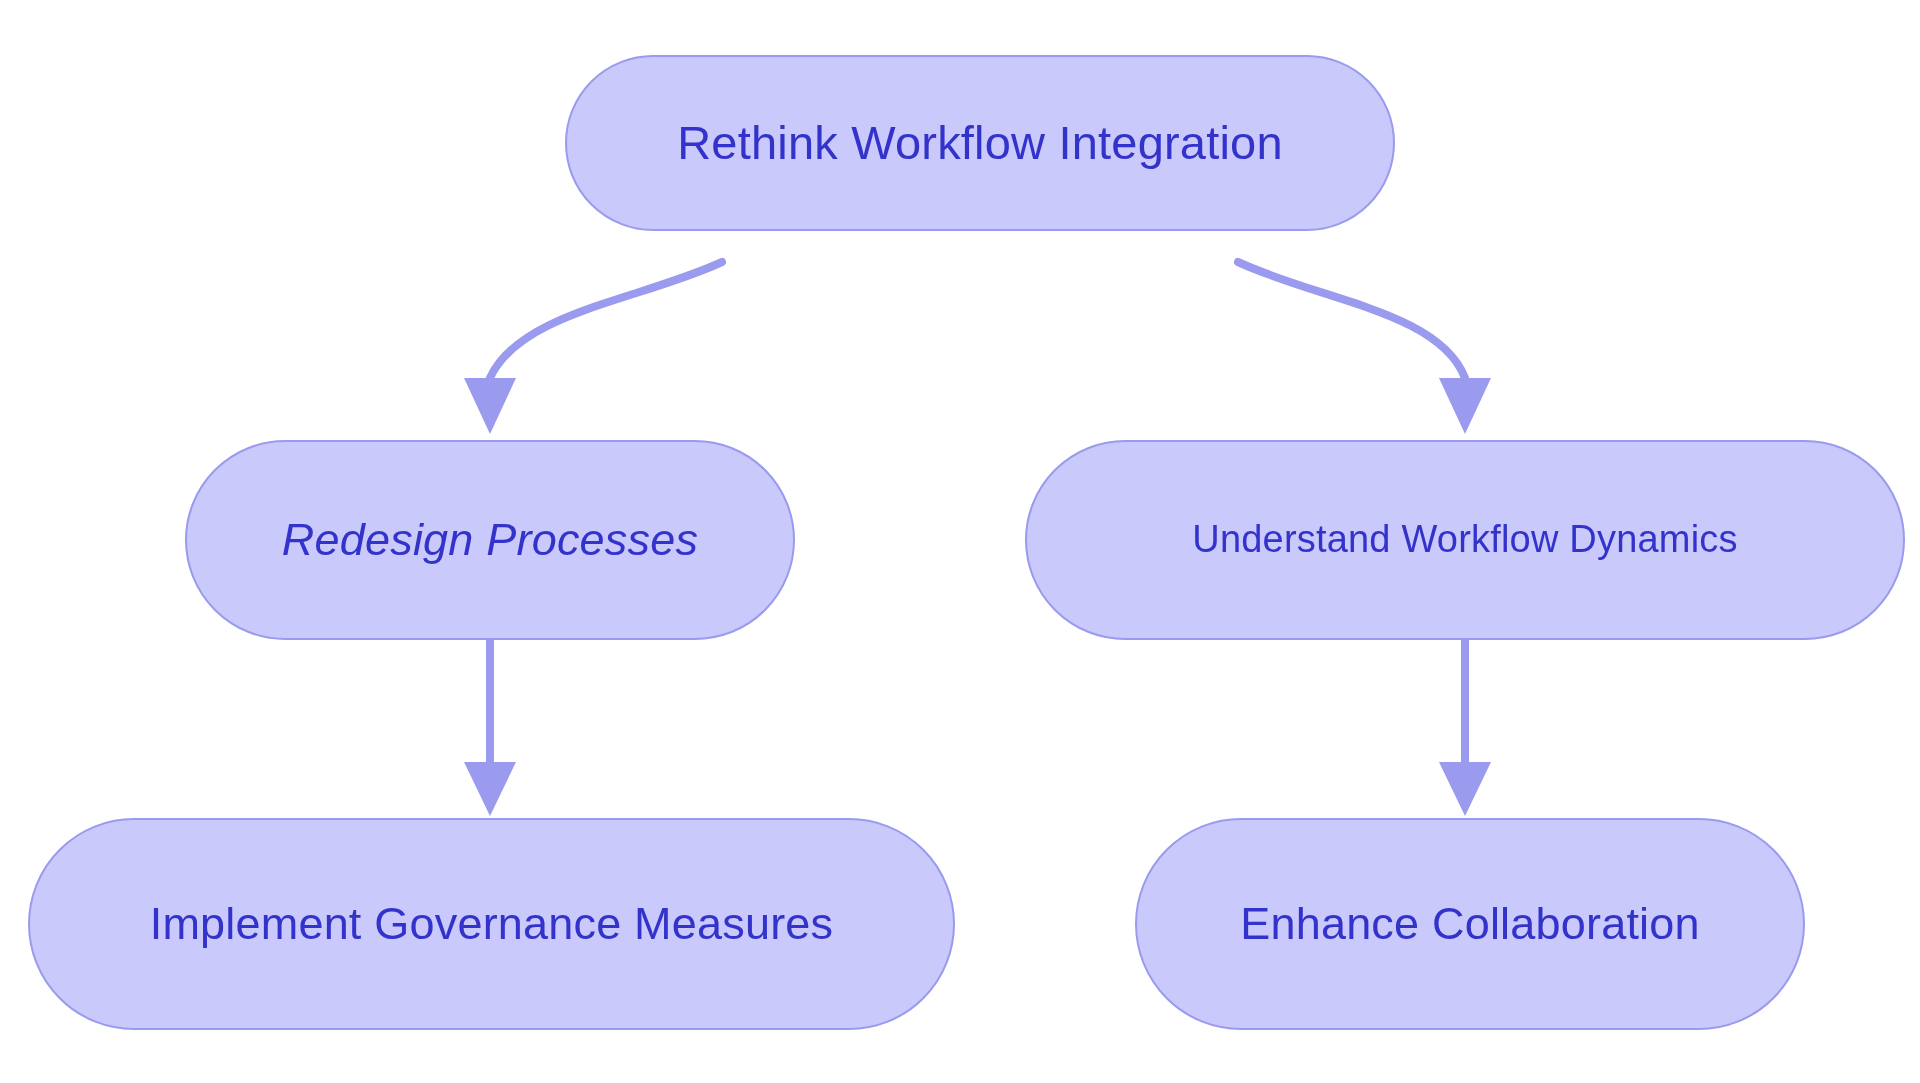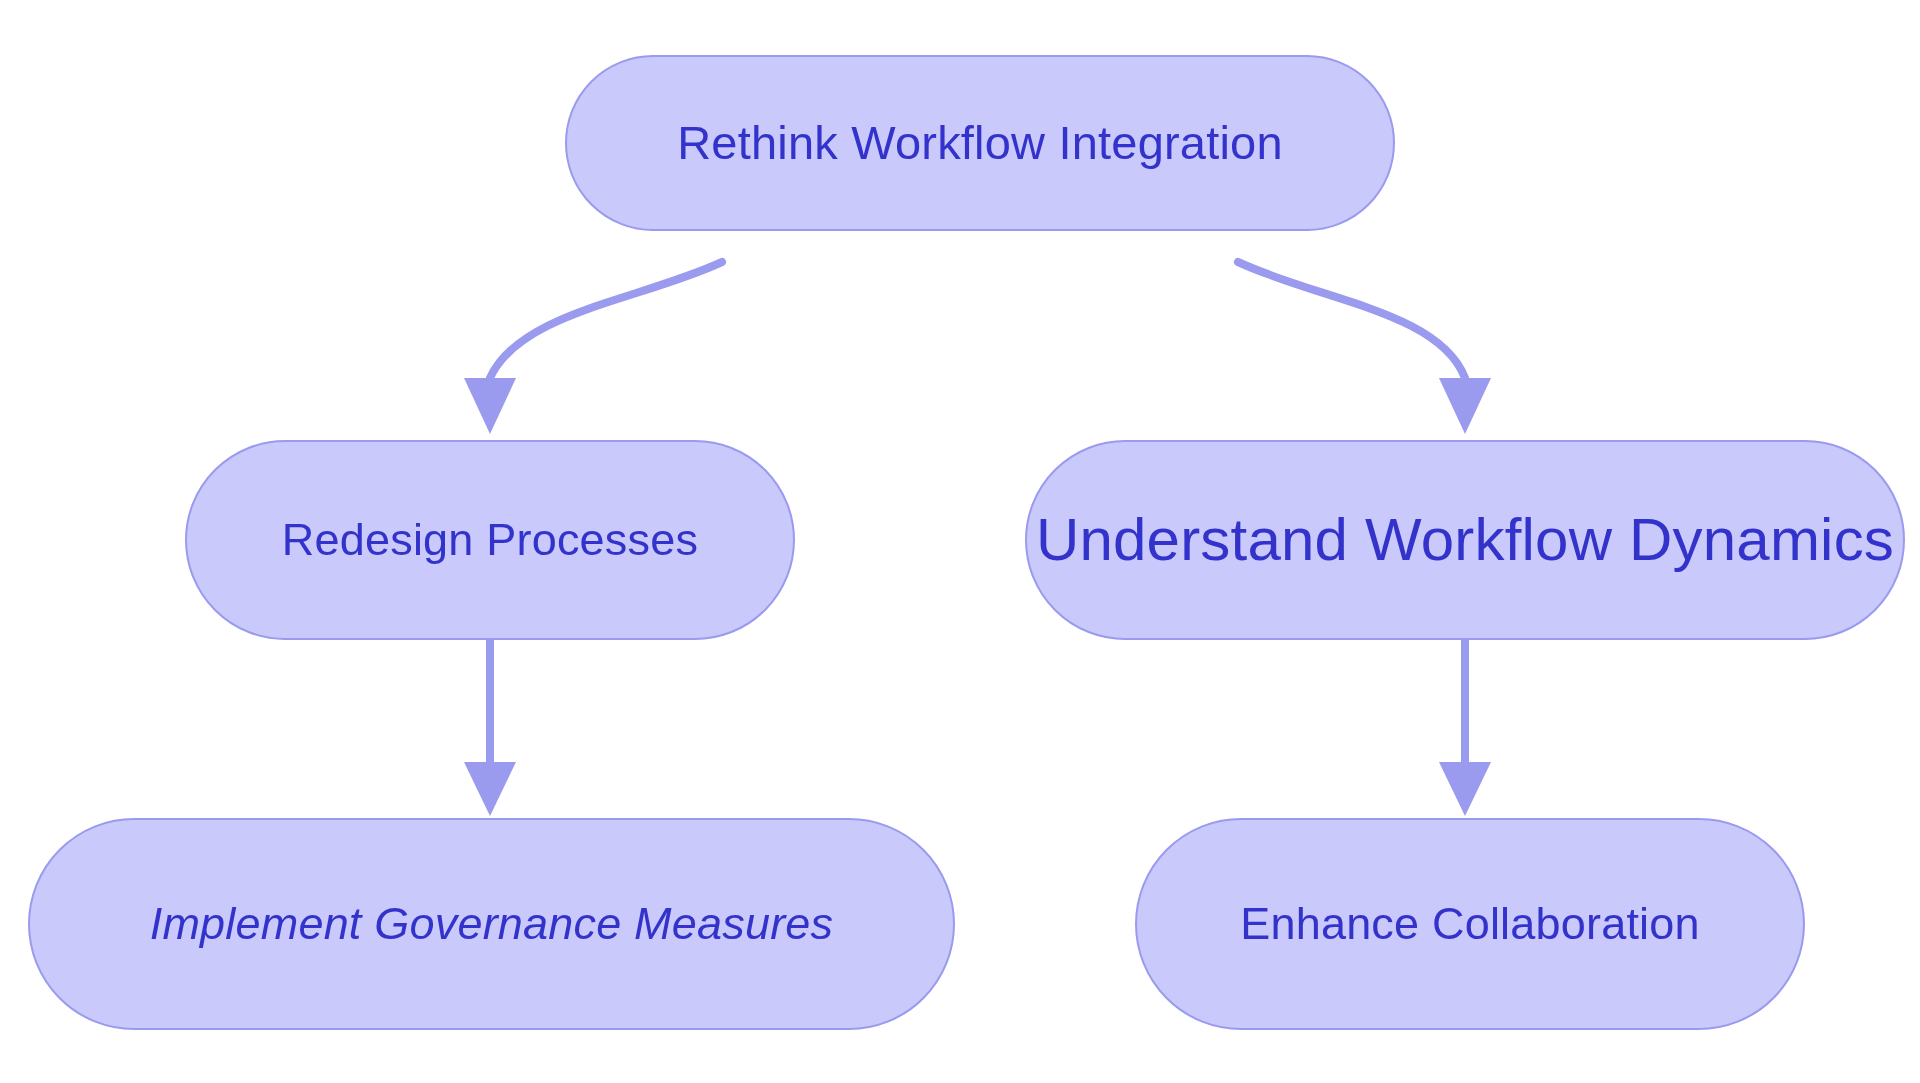--- a/index.html
+++ b/index.html
@@ -57,37 +57,36 @@
   }
   #node-root .node-label { font-size: 47px; }
 
   
   #node-redesign {
     left: 185px;
     top: 440px;
     width: 610px;
     height: 200px;
   }
-  #node-redesign .node-label { font-size: 45px; }
+  #node-redesign .node-label { font-size: 45px; font-style: italic; }
 
   #node-understand {
     left: 1025px;
     top: 440px;
     width: 880px;
     height: 200px;
   }
-  #node-understand .node-label { font-size: 60px; }
+  #node-understand .node-label { font-size: 38px; }
 
   
   #node-governance {
     left: 28px;
     top: 818px;
     width: 927px;
     height: 212px;
-    font-style: italic;
   }
   #node-governance .node-label { font-size: 45px; }
 
   #node-collaboration {
     left: 1135px;
     top: 818px;
     width: 670px;
     height: 212px;
   }
   #node-collaboration .node-label { font-size: 45px; text-align: right; }

